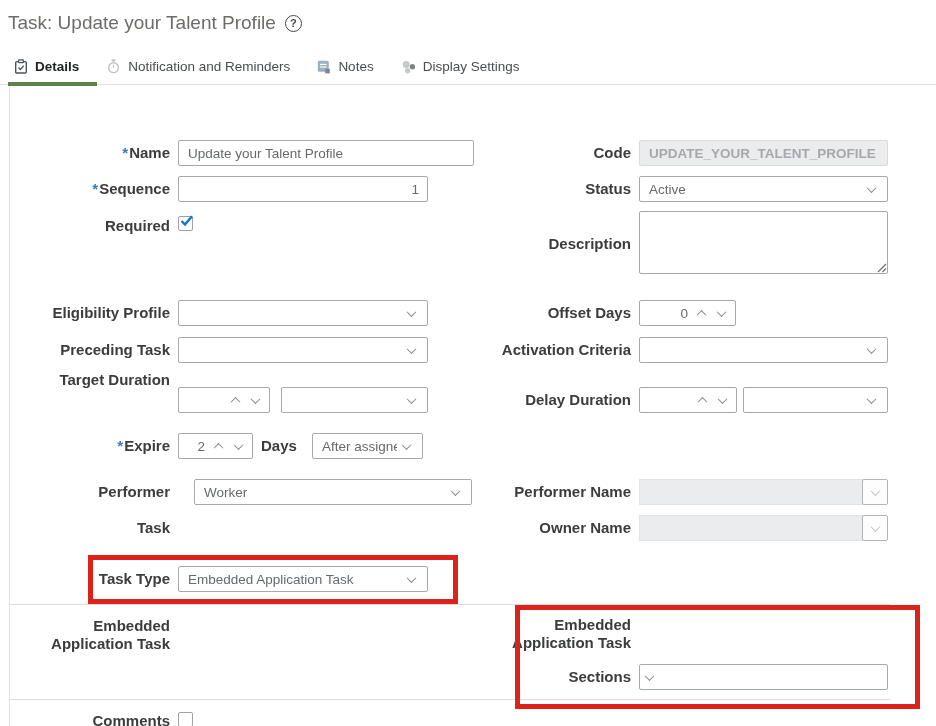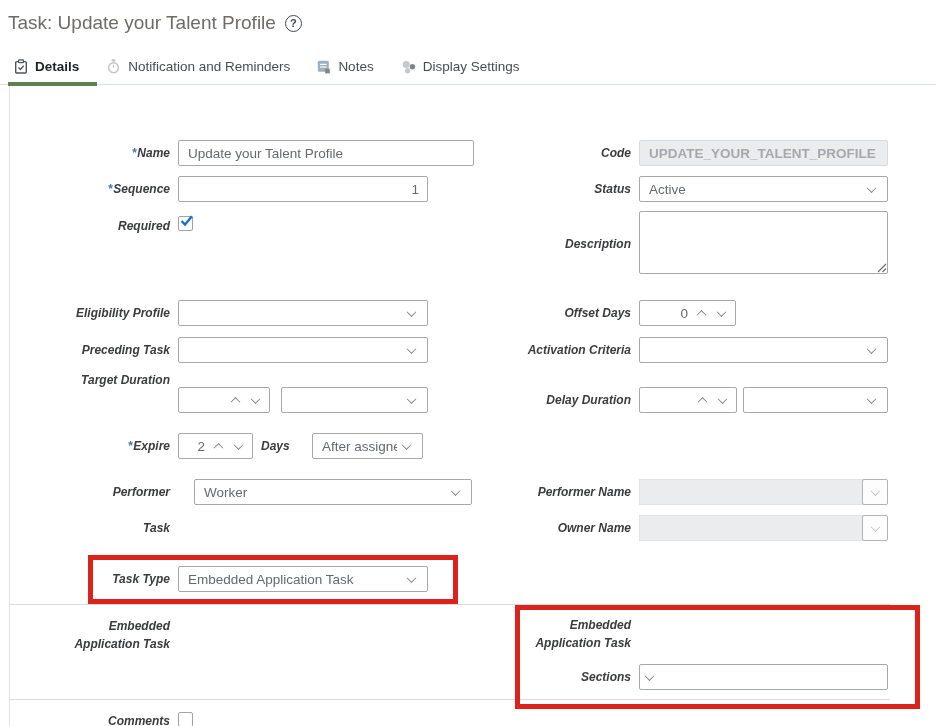--- a/index.html
+++ b/index.html
@@ -16,22 +16,22 @@
 
   
   .tabbar { position:absolute; left:14px; top:59px; height:24px; display:flex; gap:27px; align-items:flex-start; }
   .tab { display:inline-flex; align-items:center; gap:7px; font-size:13.5px; color:#4a4d50; cursor:default; white-space:nowrap; }
   .tab.active { font-weight:bold; color:#1f2123; }
   .tabbar-border { position:absolute; left:0; top:84px; width:936px; height:1px; background:#dce1e5; }
   .tab-underline { position:absolute; left:8px; top:82px; width:89px; height:4px; background:#5f814e; }
   .content-left-border { position:absolute; left:9px; top:86px; width:1px; height:640px; background:#dde3e9; }
 
   
-  .flabel, .frlabel { position:absolute; font-size:12px; font-weight:bold; color:#3b3c3d;
-                      text-align:right; line-height:16px;font-style:italic; }
+  .flabel, .frlabel { position:absolute; font-size:15px; font-weight:bold; color:#3b3c3d;
+                      text-align:right; line-height:16px; }
   .flabel { left:10px; width:160px; }
   .frlabel { left:481px; width:150px; }
   .req { color:#3a79c2; margin-right:1px; }
 
   
   .fld { position:absolute; height:26px; border:1px solid #a7a8ac; border-radius:2px; background:#fff;
          font-size:13.5px; color:#66696d; display:flex; align-items:center; overflow:hidden; }
   .fld .val { padding-left:9px; white-space:nowrap; overflow:hidden; flex:1; }
   .fld .val.right { text-align:right; padding-right:8px; }
   .chv { display:inline-block; width:7px; height:7px; border-right:1.6px solid #84898e;

